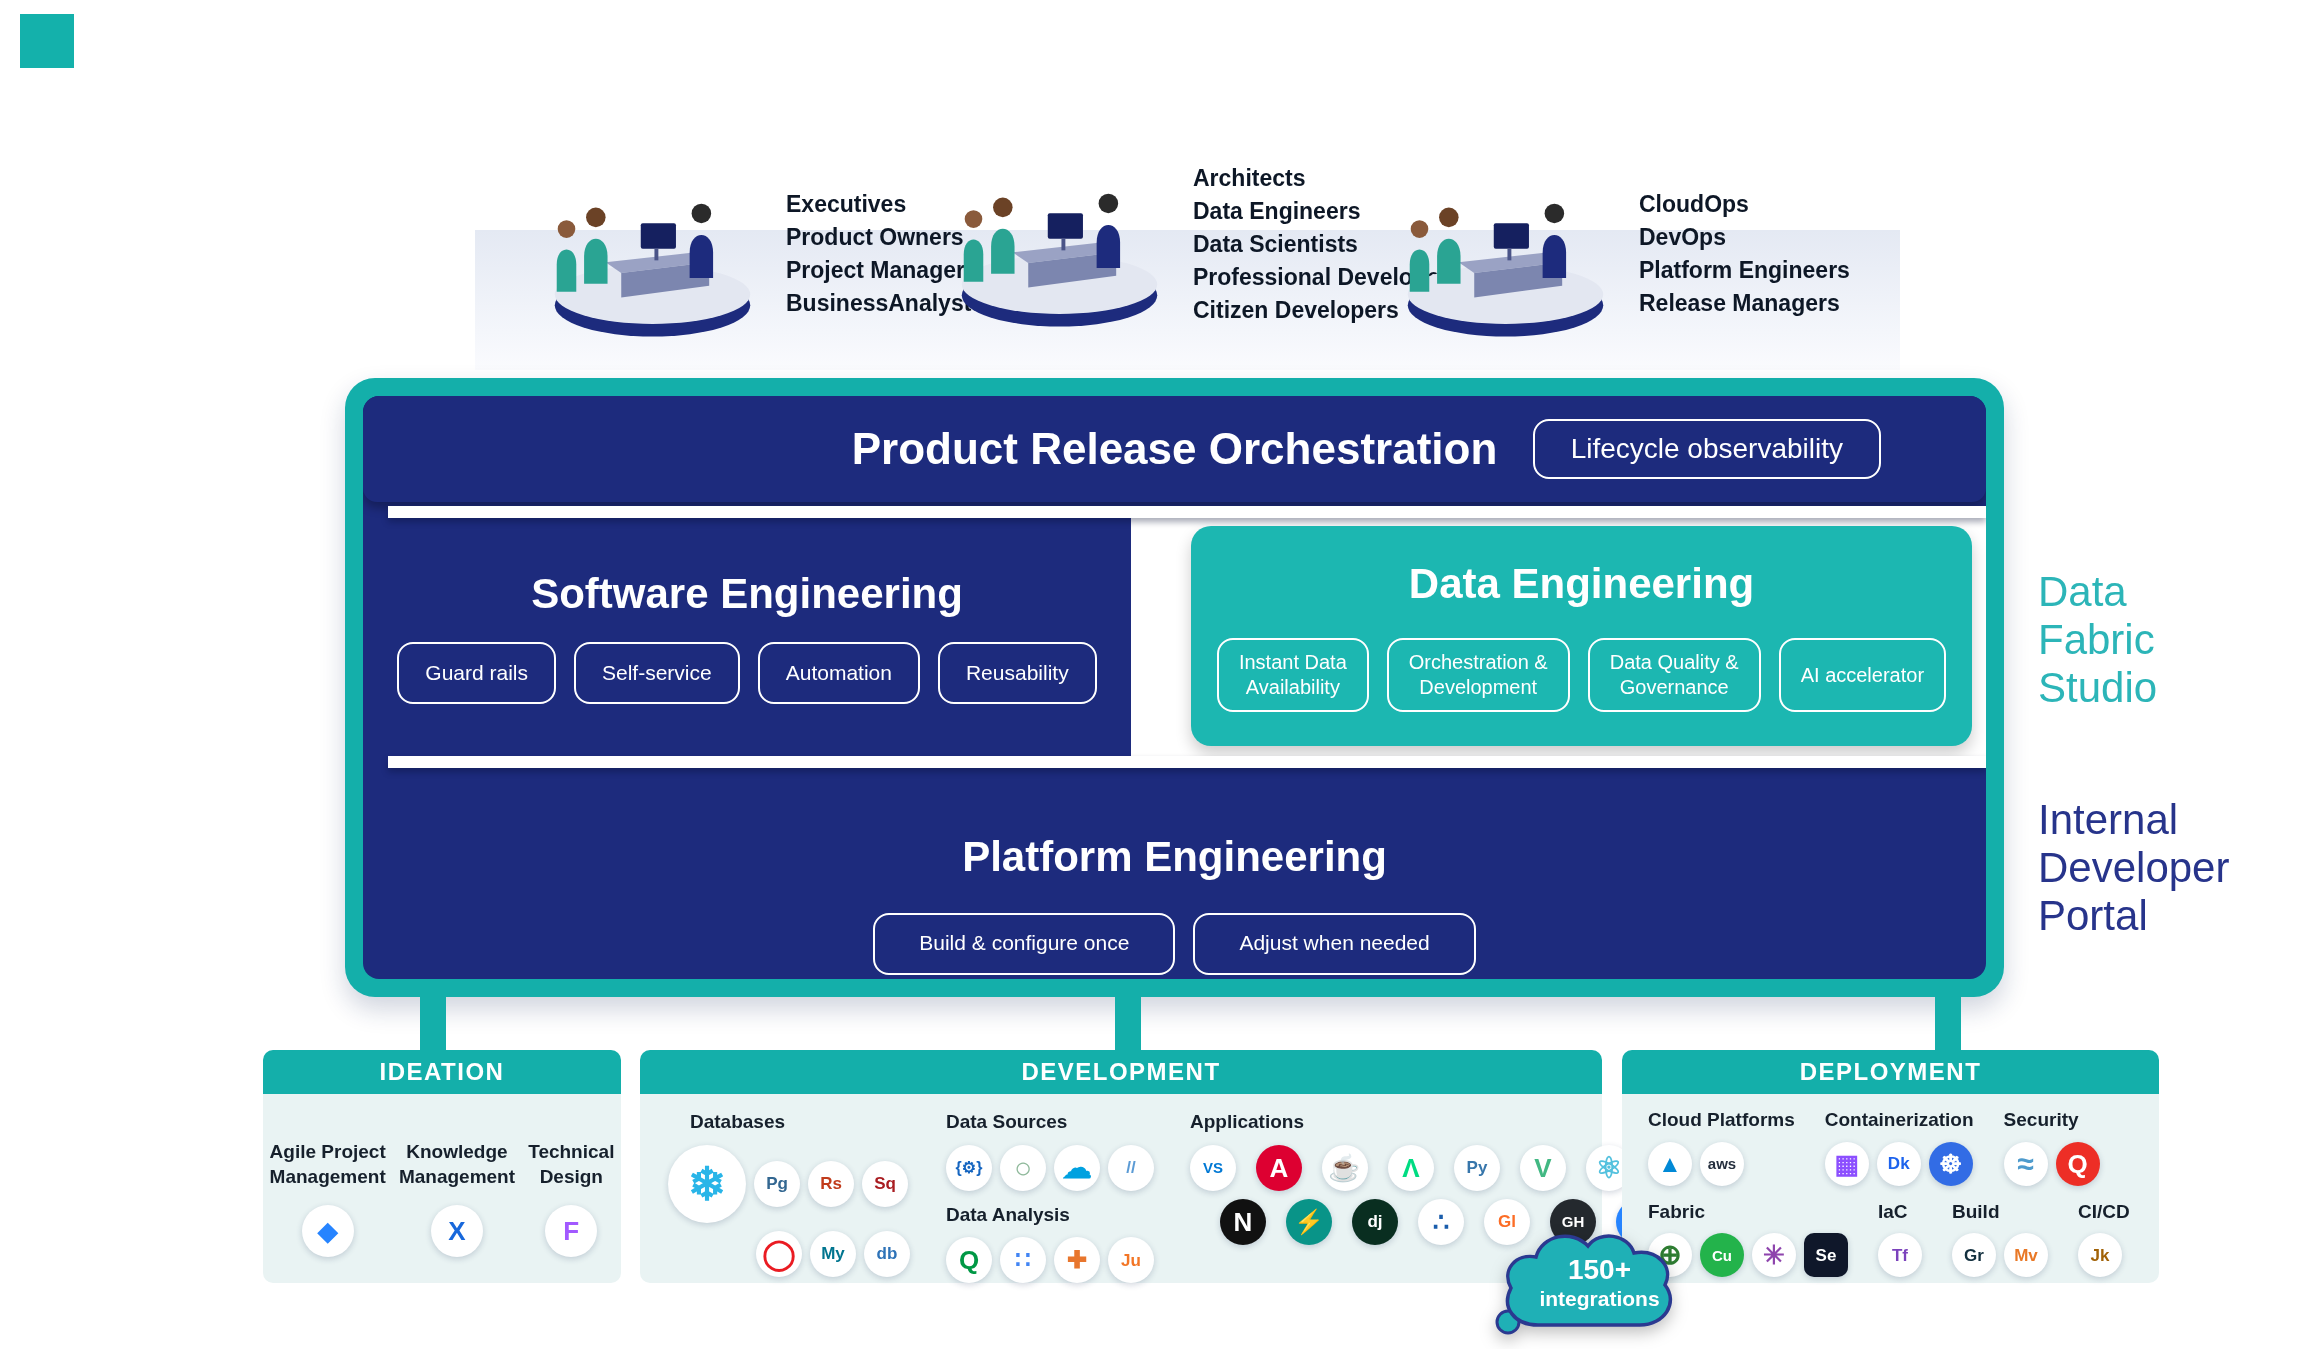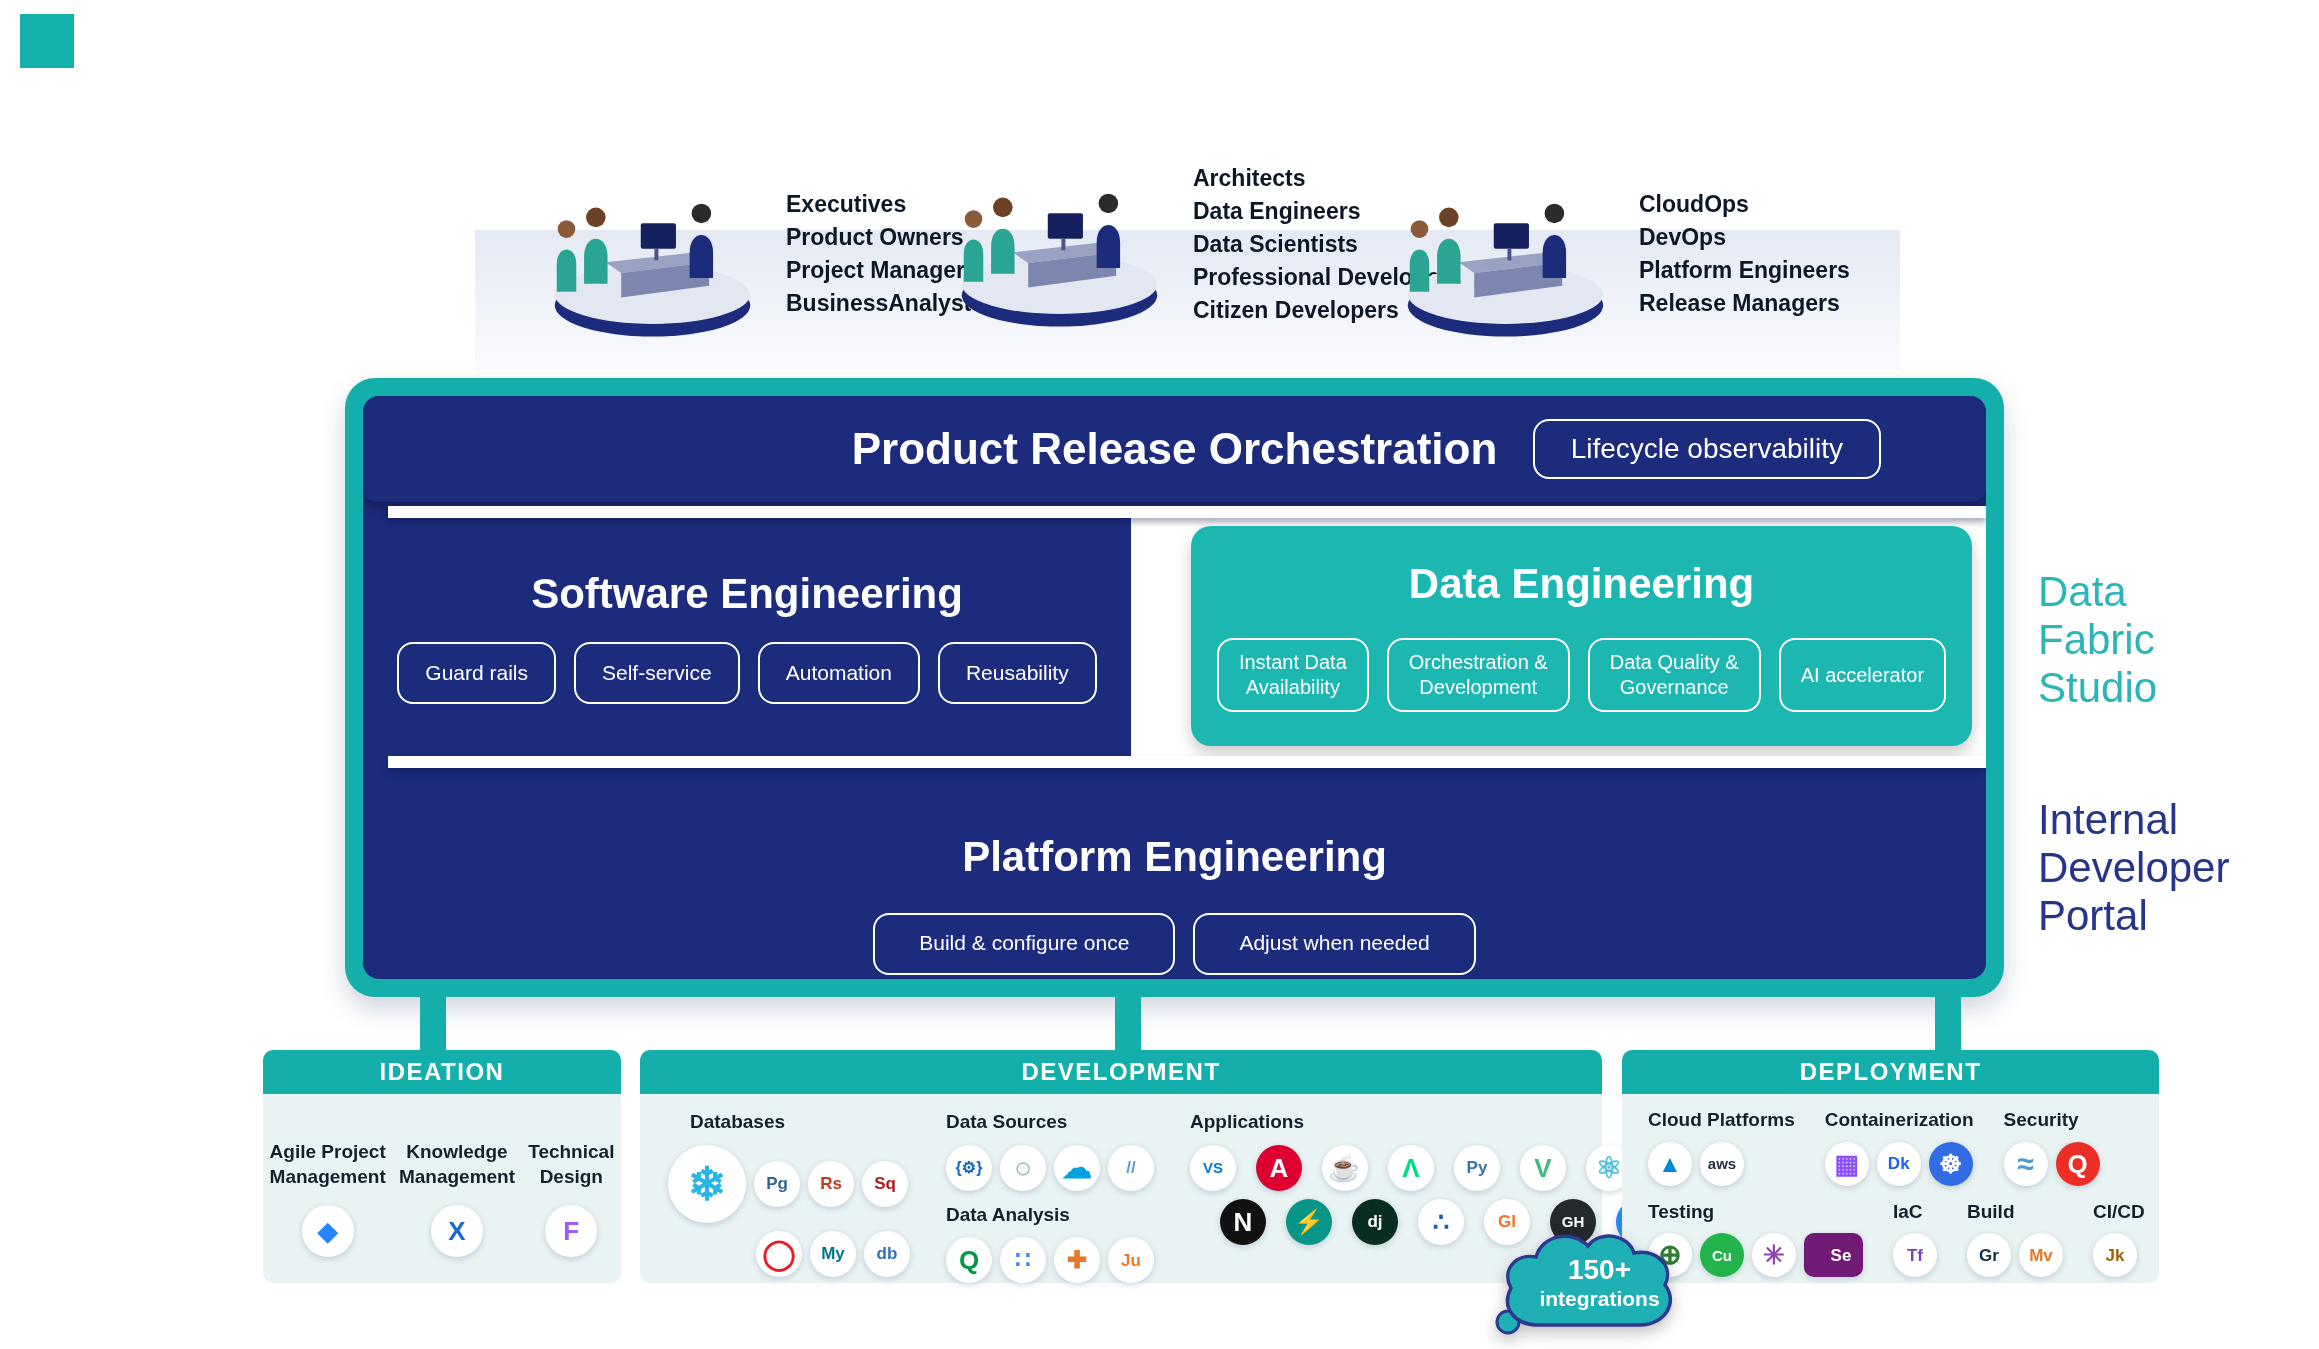--- a/index.html
+++ b/index.html
@@ -449,33 +449,33 @@
                   </span>
                   <span class="icon" style="background: rgb(237, 46, 38);">
                     <span style="color: rgb(255, 255, 255); font-size: 26px; line-height: 1;">Q</span>
                   </span>
                 </div>
               </div>
           </div>
         </div>
         <div class="dep-row">
           <div class="dep-group">
-            <div class="glabel">Testing</div>
+            <div class="glabel">Fabric</div>
             <div class="rows">
                 <div class="icon-row">
                   <span class="icon">
                     <span style="color: rgb(46, 125, 50); font-size: 28px; line-height: 1;">⊕</span>
                   </span>
                   <span class="icon" style="background: rgb(35, 179, 75);">
                     <span style="color: rgb(255, 255, 255); font-size: 15px; line-height: 1;">Cu</span>
                   </span>
                   <span class="icon">
                     <span style="color: rgb(142, 68, 173); font-size: 26px; line-height: 1;">✳</span>
                   </span>
-                  <span class="icon icon-sq" style="background: #701a75; padding-left: 15px;">
+                  <span class="icon icon-sq" style="background: #0f172a;">
                     <span style="color: rgb(255, 255, 255); font-size: 17px; line-height: 1;">Se</span>
                   </span>
                 </div>
               </div>
           </div>
           <div class="dep-group">
             <div class="glabel">IaC</div>
             <div class="rows">
                 <div class="icon-row">
                   <span class="icon">

